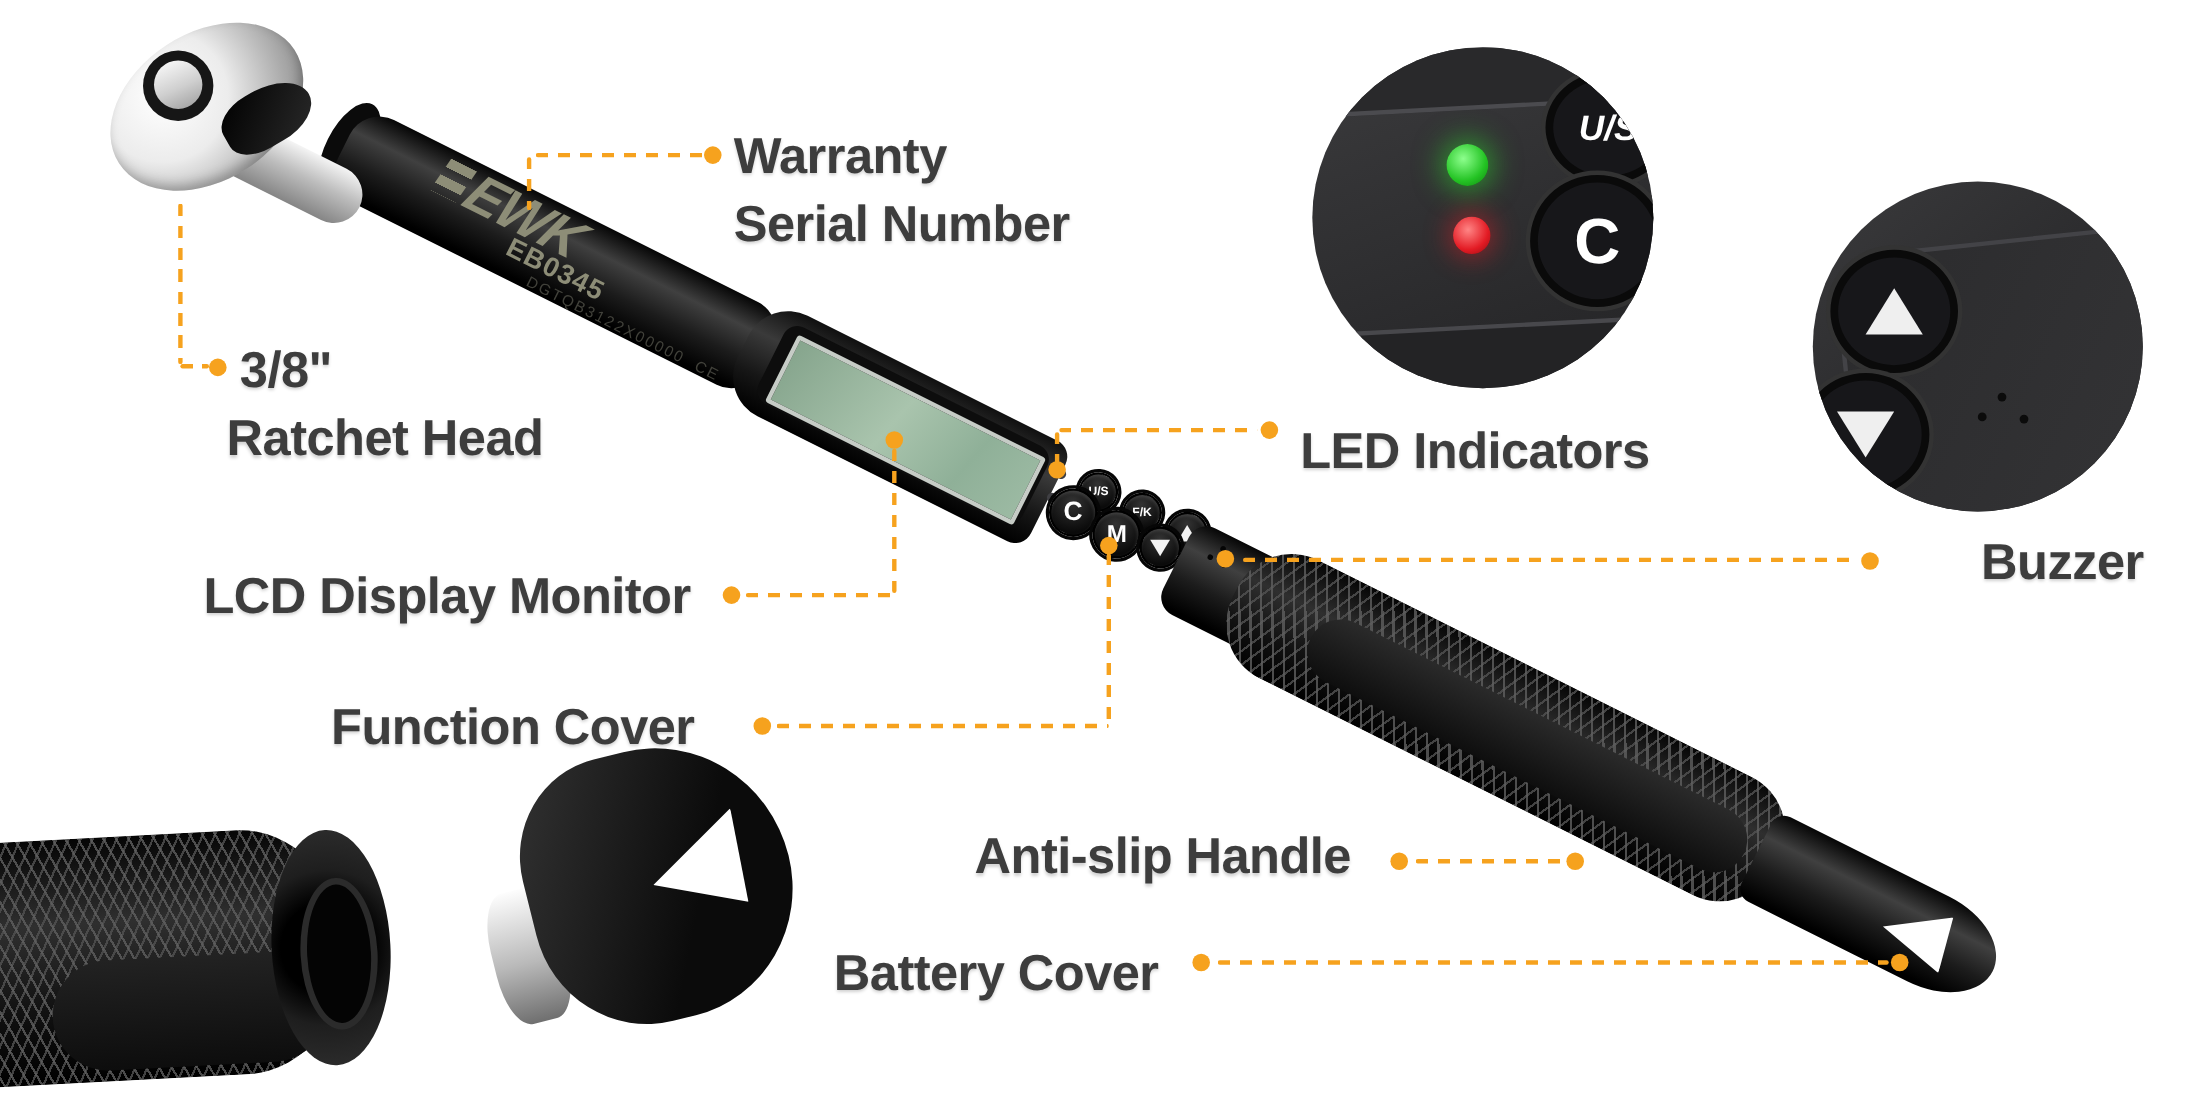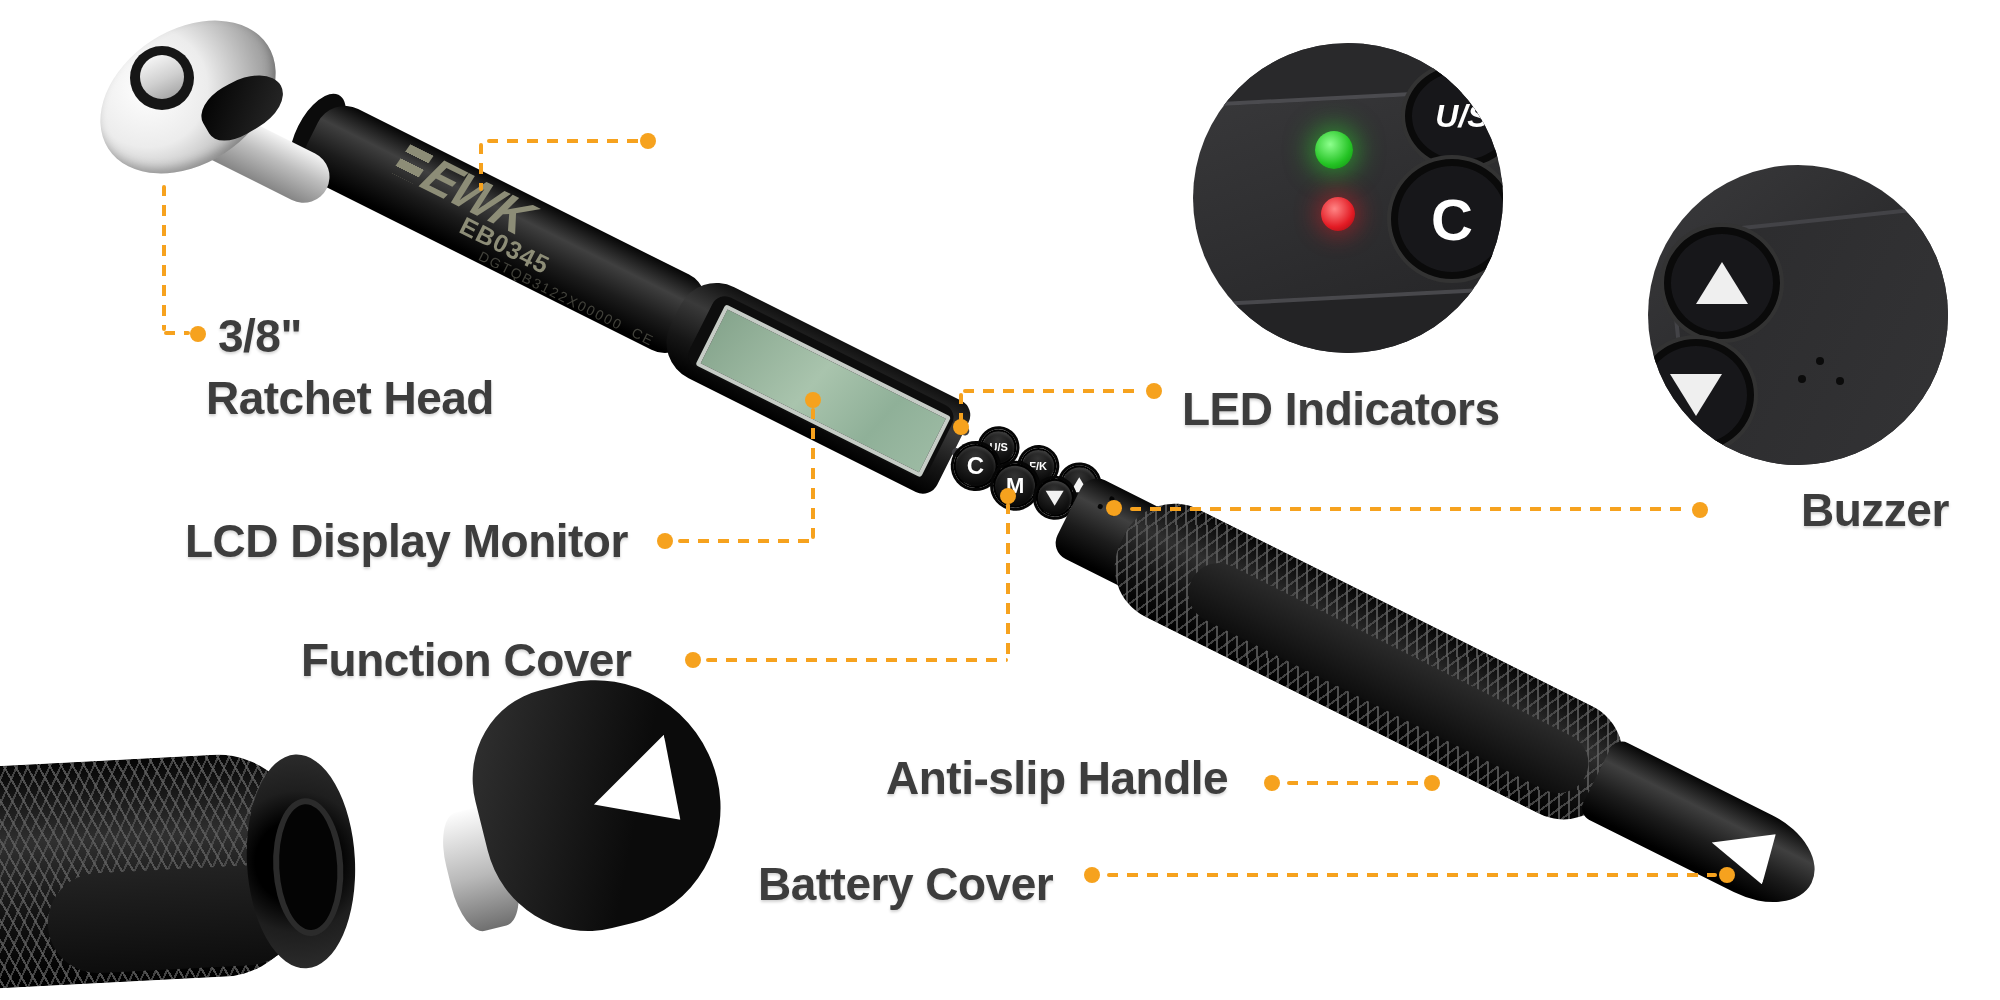--- a/index.html
+++ b/index.html
@@ -150,20 +150,22 @@
     </div>
   <div class="ibtn" style="left:-10px;top:174px;width:102px;height:98px;">
       <span class="itri down"></span>
     </div>
   <div class="abs" style="left:168px;top:192px;width:8px;height:8px;border-radius:50%;background:#0b0b0b;"></div>
   <div class="abs" style="left:150px;top:210px;width:8px;height:8px;border-radius:50%;background:#0b0b0b;"></div>
   <div class="abs" style="left:188px;top:212px;width:8px;height:8px;border-radius:50%;background:#0b0b0b;"></div>
 </div>
 
 <div class="lbl" style="left:667px;top:110px;">
+  <div>Warranty</div>
+  <div>Serial Number</div>
 </div>
 <div class="dash-h" style="left:487px;top:139px;width:153px;"></div>
 <div class="dash-v" style="left:479px;top:143px;height:48px;"></div>
 <div class="dot" style="left:640px;top:133px;"></div>
 
 <div class="lbl" style="left:206px;top:305px;">
   <div style="padding-left:12px;">3/8"</div>
   <div>Ratchet Head</div>
 </div>
 <div class="dash-v" style="left:162px;top:185px;height:146px;"></div>

